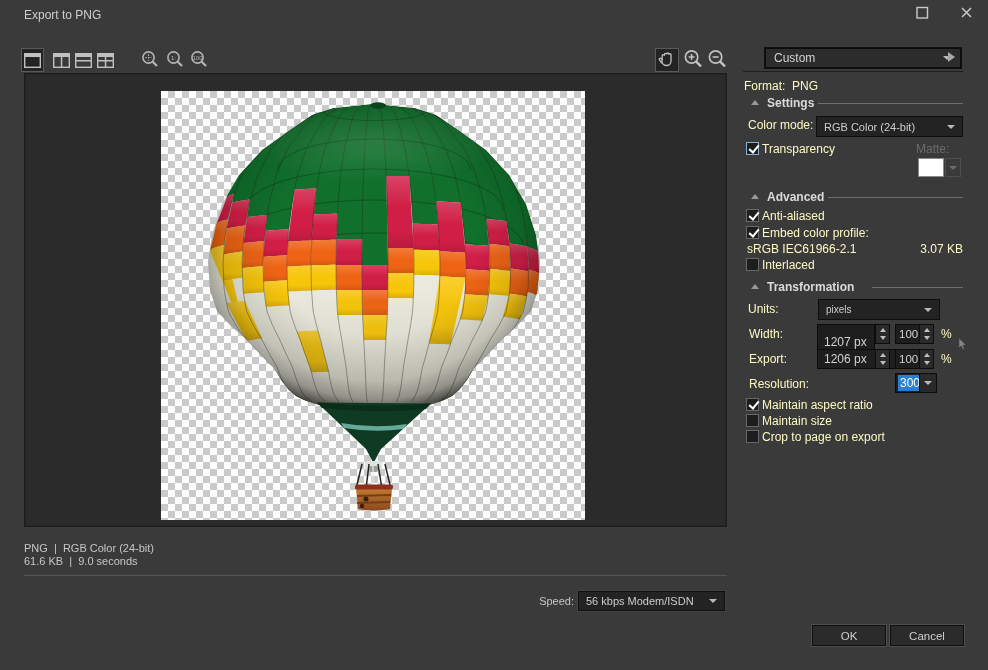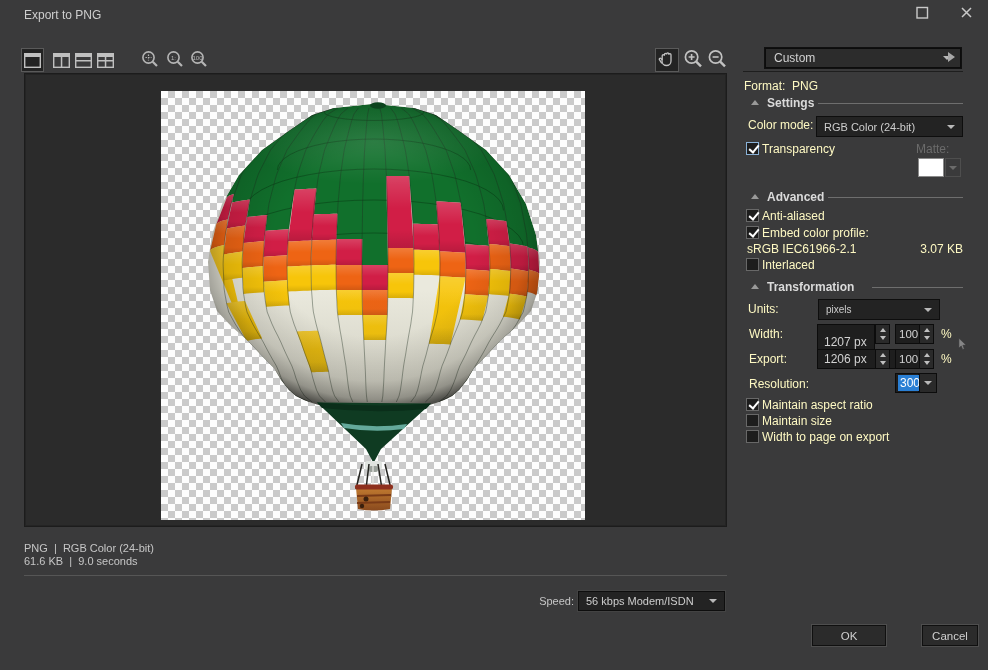--- a/index.html
+++ b/index.html
@@ -19,21 +19,21 @@
 #sep{left:24px;top:575px;width:703px;height:1px;background:#565656}
 
 #speedlbl{left:508px;top:595px;width:66px;text-align:right;font-size:11px;color:#c6c6c6}
 .ddown{background:#232323;border:1px solid #0e0e0e;outline:1px solid #434343;color:#cdcdcd;font-size:11px;display:flex;align-items:center}
 .ddown .txt{padding-left:7px;flex:1;white-space:nowrap}
 .caret{width:0;height:0;border-left:4px solid transparent;border-right:4px solid transparent;border-top:4px solid #b9b9b9;margin-right:7px}
 #speeddd{left:578px;top:591px;width:147px;height:20px}
 
 .btn{background:#2b2b2b;border:1px solid #101010;outline:1px solid #4e4e4e;color:#cfcfcf;font-size:11.5px;display:flex;align-items:center;justify-content:center}
 #ok{left:812px;top:625px;width:74px;height:21px}
-#cancel{left:922px;top:625px;width:56px;height:21px}
+#cancel{left:890px;top:625px;width:74px;height:21px}
 
 #custom{left:765px;top:48px;width:196px;height:20px;background:#2c2c2c;border:1px solid #0c0c0c;outline:1px solid #101010;color:#d2d2d2;font-size:12px;display:flex;align-items:center}
 #playarrow{left:948px;top:52px;width:0;height:0;border-top:5px solid transparent;border-bottom:5px solid transparent;border-left:7px solid #a8a8a8}
 #custline{left:743px;top:71px;width:220px;height:1px;background:#1e1e1e}
 .lbl{font-size:12px;color:#fef9c3}
 .dis{color:#6b6b6b}
 .sect{font-size:12px;font-weight:bold;color:#dadada}
 .sline{height:1px;background:#6e6e6e}
 .uparr{width:0;height:0;border-left:4.5px solid transparent;border-right:4.5px solid transparent;border-bottom:5px solid #999}
 .cb{width:13px;height:13px;background:#1d1d1d;border:1px solid #686868;position:absolute}
@@ -375,16 +375,16 @@
     <span style="background:#2a7fd4;color:#fff;padding:1px 2px;margin-left:2px">300</span>
   </div>
 <div class="abs" style="left:919px;top:373px;width:18px;height:20px;background:#2a2a2a;border:1px solid #0c0c0c;display:flex;align-items:center;justify-content:center">
     <span class="caret" style="margin:0"></span>
   </div>
 <div class="abs cb chk" style="left:746px;top:398px"></div>
 <div class="abs lbl" style="left:762px;top:398px">Maintain aspect ratio</div>
 <div class="abs cb" style="left:746px;top:414px"></div>
 <div class="abs lbl" style="left:762px;top:414px">Maintain size</div>
 <div class="abs cb" style="left:746px;top:430px"></div>
-<div class="abs lbl" style="left:762px;top:430px">Width to page on export</div>
+<div class="abs lbl" style="left:762px;top:430px">Crop to page on export</div>
 <svg class="abs" style="left:958px;top:338px" width="9" height="13" viewBox="0 0 10 14">
     <path d="M1,0 L1,11 L3.6,8.6 L5.2,12.6 L7,11.8 L5.4,7.9 L9,7.6 Z" fill="#9a9a9a" opacity="0.8" stroke="#3a3a3b" stroke-width="0.7"></path>
   </svg>
 
 </body></html>

